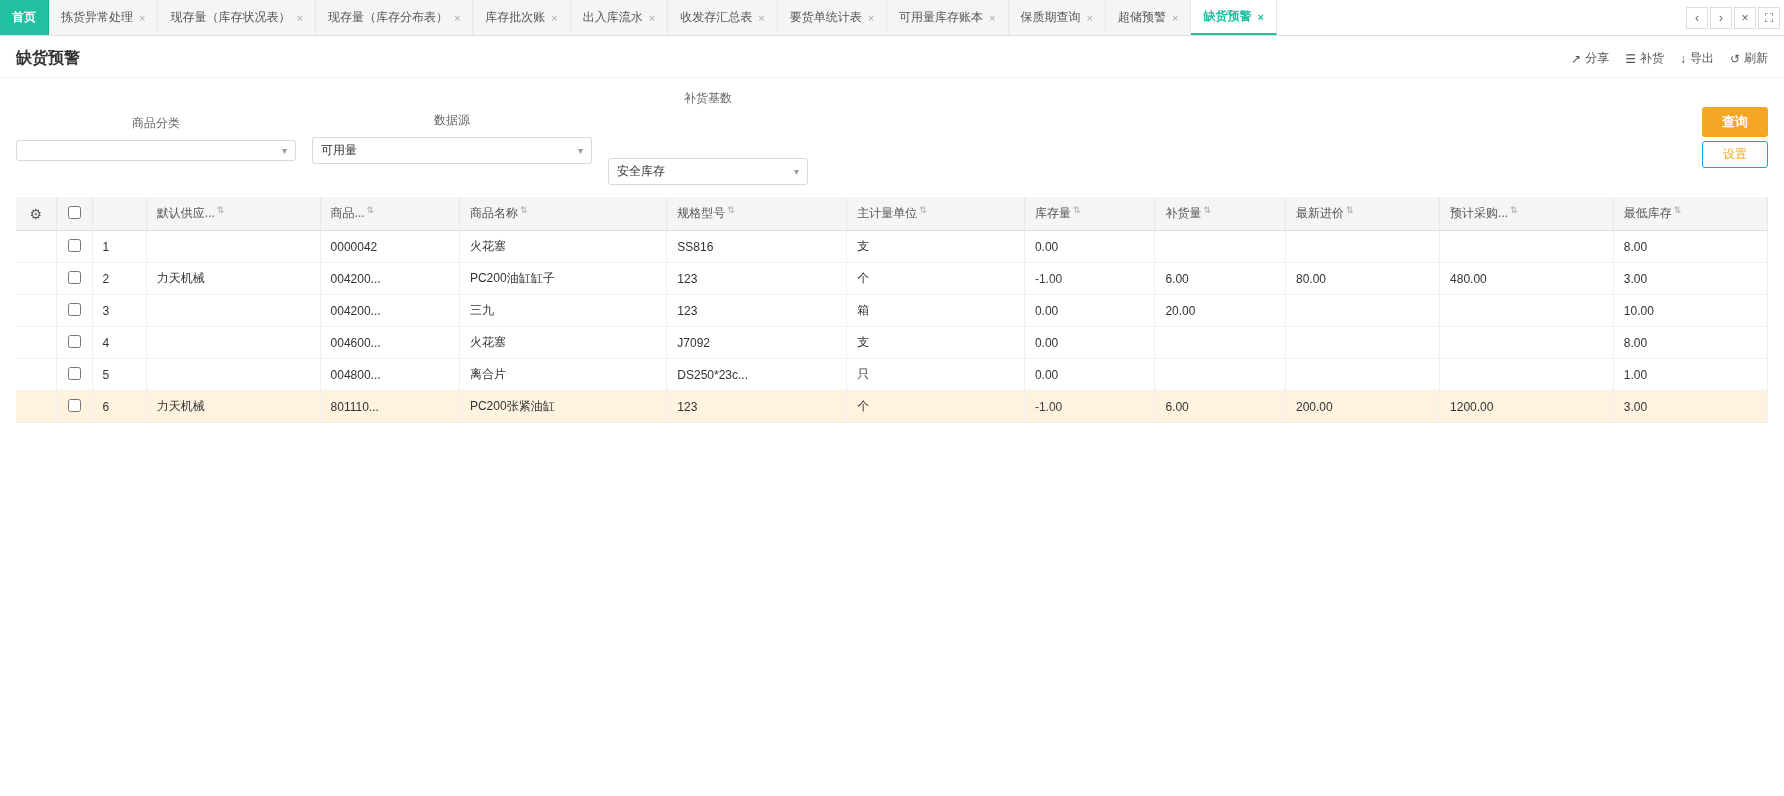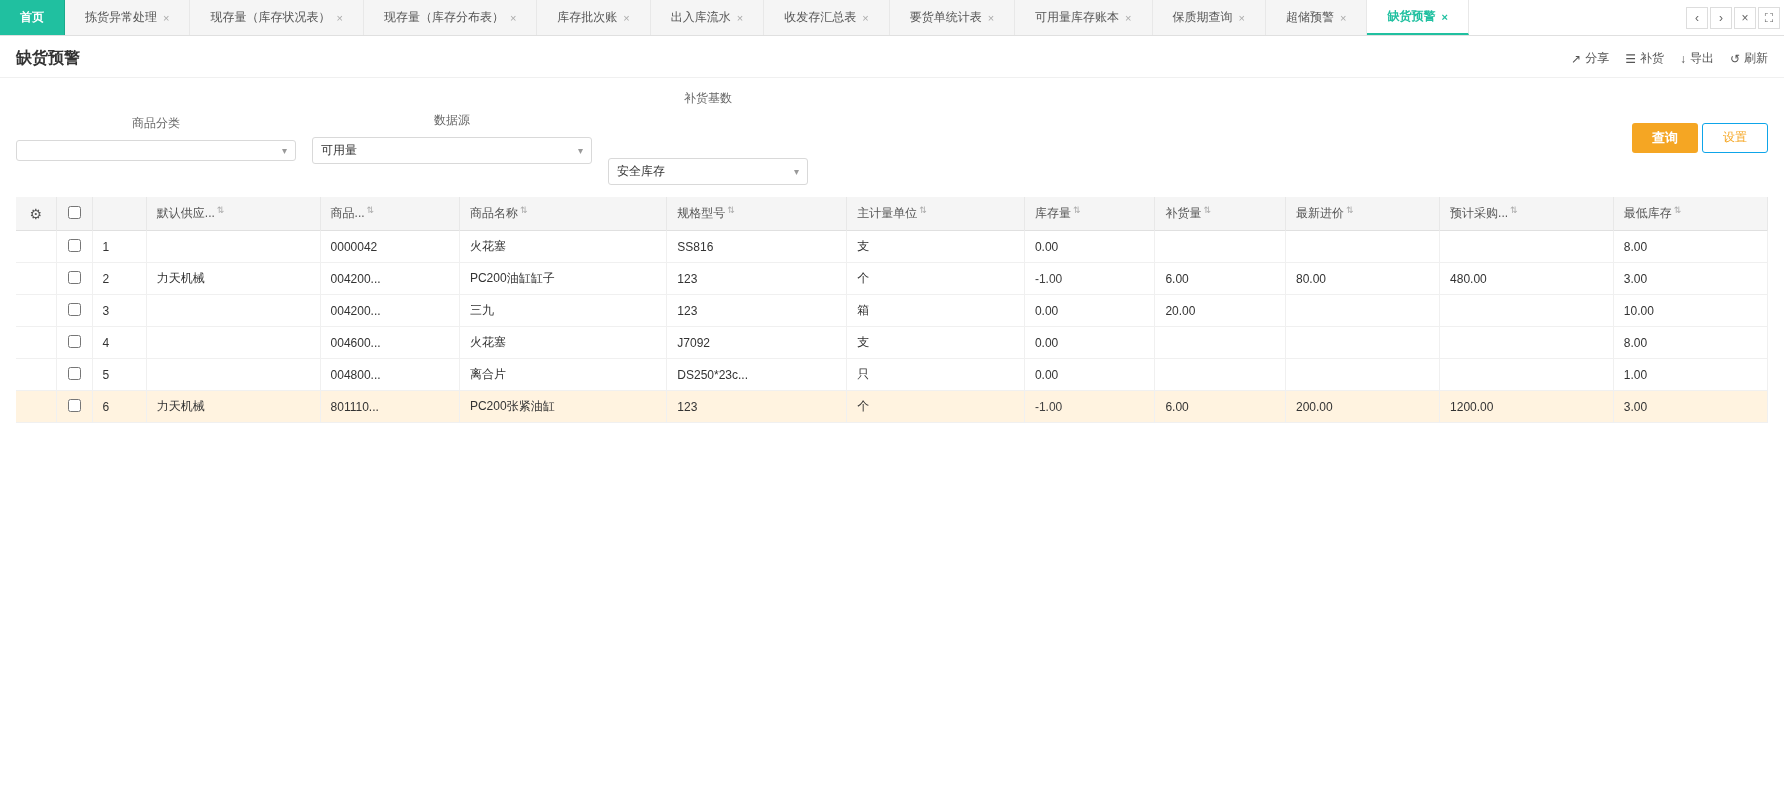--- a/index.html
+++ b/index.html
@@ -10,21 +10,21 @@
       display: flex;
       align-items: center;
       background: #fff;
       border-bottom: 1px solid #e0e0e0;
       height: 36px;
       overflow: hidden;
     }
     .tab-item {
       display: flex;
       align-items: center;
-      padding: 0 20px;
+      padding: 0 12px;
       height: 100%;
       white-space: nowrap;
       cursor: pointer;
       font-size: 12px;
       color: #555;
       border-right: 1px solid #e8e8e8;
       background: #f5f5f5;
     }
     .tab-item:first-child {
       background: #20c0a0;
@@ -134,21 +134,21 @@
     }
     .filter-select-wide { min-width: 280px; }
     .filter-select-medium { min-width: 200px; margin-top: 43px; }
     .filter-select .arrow { color: #999; font-size: 10px; margin-left: 8px; }
     .filter-value { color: #333; }
 
     
     .filter-actions {
       margin-left: auto;
       display: flex;
-      flex-direction: row;
+      flex-direction: column;
       gap: 4px;
     }
     .btn-query {
       background: #f5a623;
       color: #fff;
       border: none;
       border-radius: 3px;
       padding: 6px 20px;
       cursor: pointer;
       font-size: 13px;

